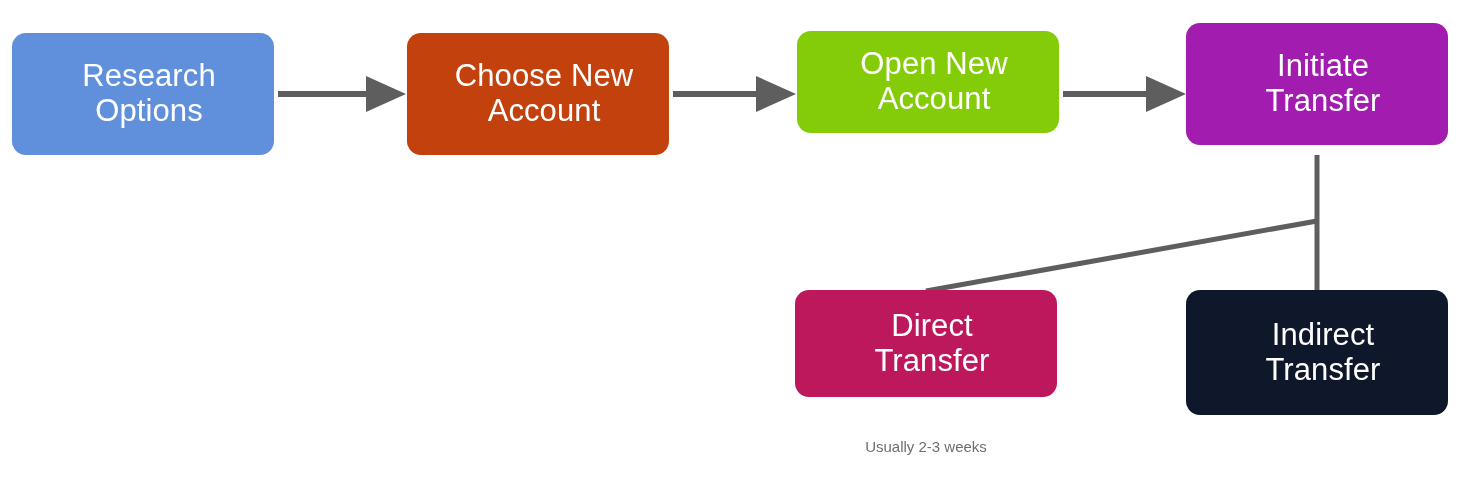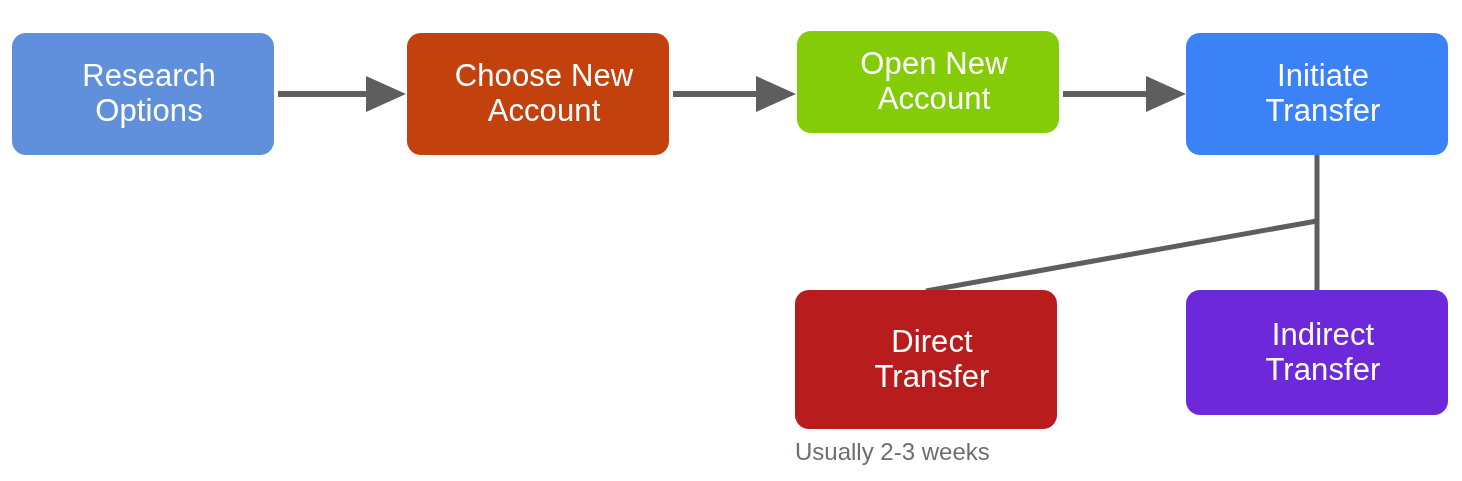--- a/index.html
+++ b/index.html
@@ -46,23 +46,23 @@
   }
   .node-label {
     display: block;
     width: 100%;
     white-space: pre-line;
     margin-left: 12px;
   }
   .caption {
     position: absolute;
     color: #6b6f73;
-    font-size: 24px;
+    font-size: 15px;
     line-height: 1.2;
-    text-align: left;
+    text-align: center;
     white-space: nowrap;
     user-select: none;
   }
 </style>
 </head>
 <body>
 
 <div id="canvas">
 
   <svg class="connectors" viewBox="0 0 1462 481" width="1462" height="481" xmlns="http://www.w3.org/2000/svg">
@@ -99,31 +99,31 @@
   <div class="node" style="left:407px; top:33px; width:262px; height:122px; background:#c2410c;">
     <span class="node-label">Choose New
 Account</span>
   </div>
 
   <div class="node" style="left:797px; top:31px; width:262px; height:102px; background:#84CC07;">
     <span class="node-label">Open New
 Account</span>
   </div>
 
-  <div class="node" style="left:1186px; top:33px; width:262px; height:122px; background:#3b82f6;">
+  <div class="node" style="left:1186px; top:23px; width:262px; height:122px; background:#a21caf;">
     <span class="node-label">Initiate
 Transfer</span>
   </div>
 
-  <div class="node" style="left:795px; top:290px; width:262px; height:139px; background:#b91c1c;">
+  <div class="node" style="left:795px; top:290px; width:262px; height:107px; background:#be185d;">
     <span class="node-label">Direct
 Transfer</span>
   </div>
 
-  <div class="node" style="left:1186px; top:290px; width:262px; height:125px; background:#6d28d9;">
+  <div class="node" style="left:1186px; top:290px; width:262px; height:125px; background:#0f172a;">
     <span class="node-label">Indirect
 Transfer</span>
   </div>
 
   <div class="caption" style="left:795px; top:438px; width:262px;">Usually 2-3 weeks</div>
 
 
 </div>
 
 </body></html>

